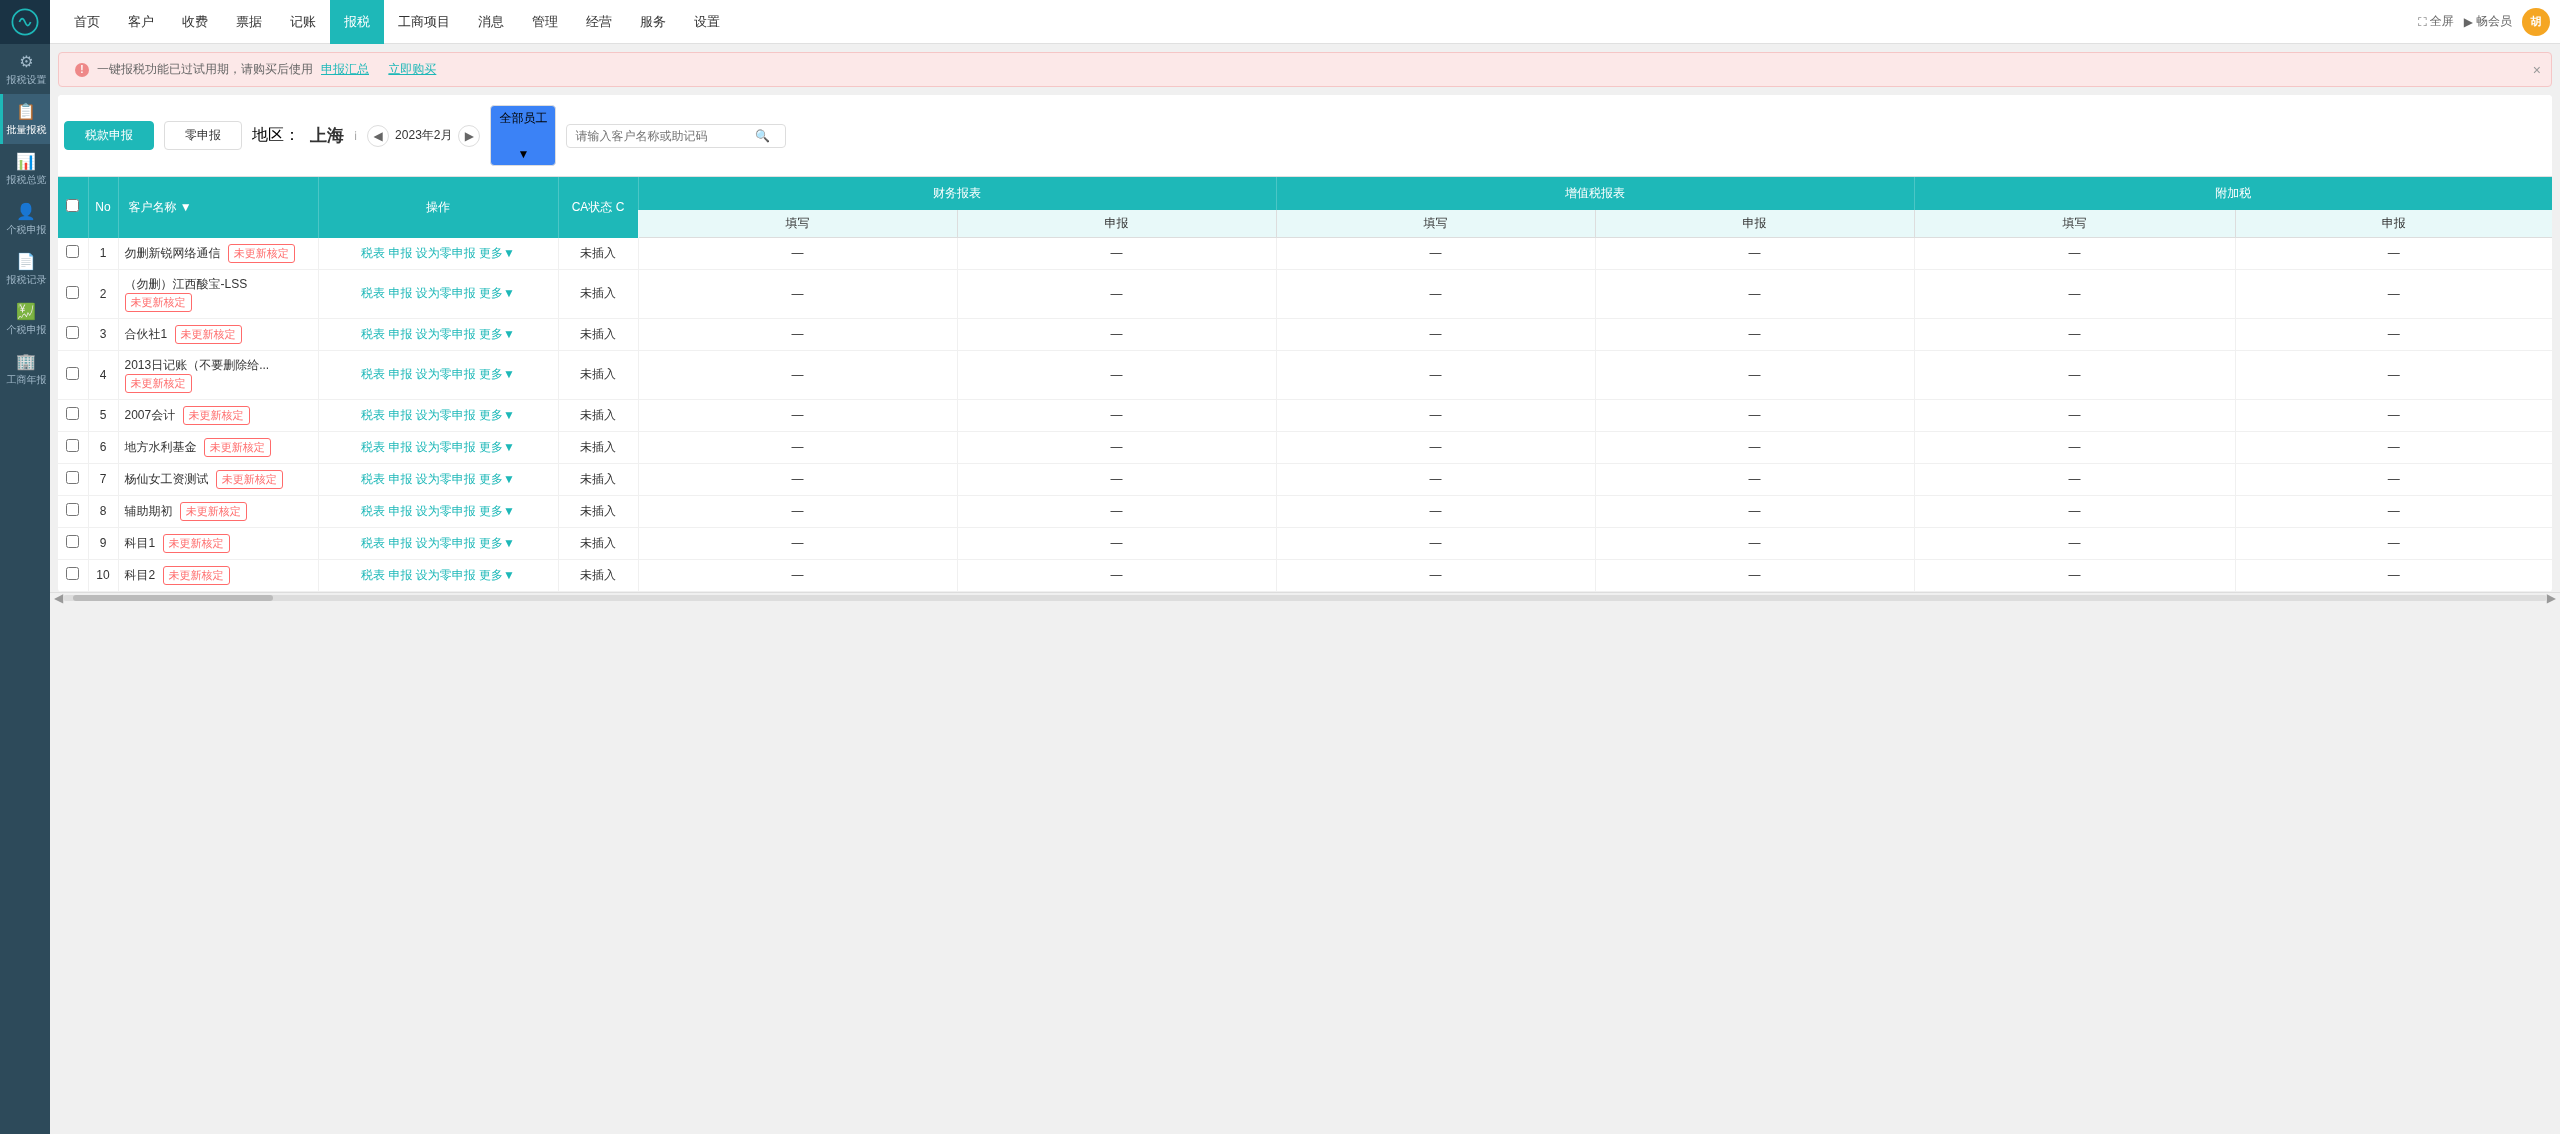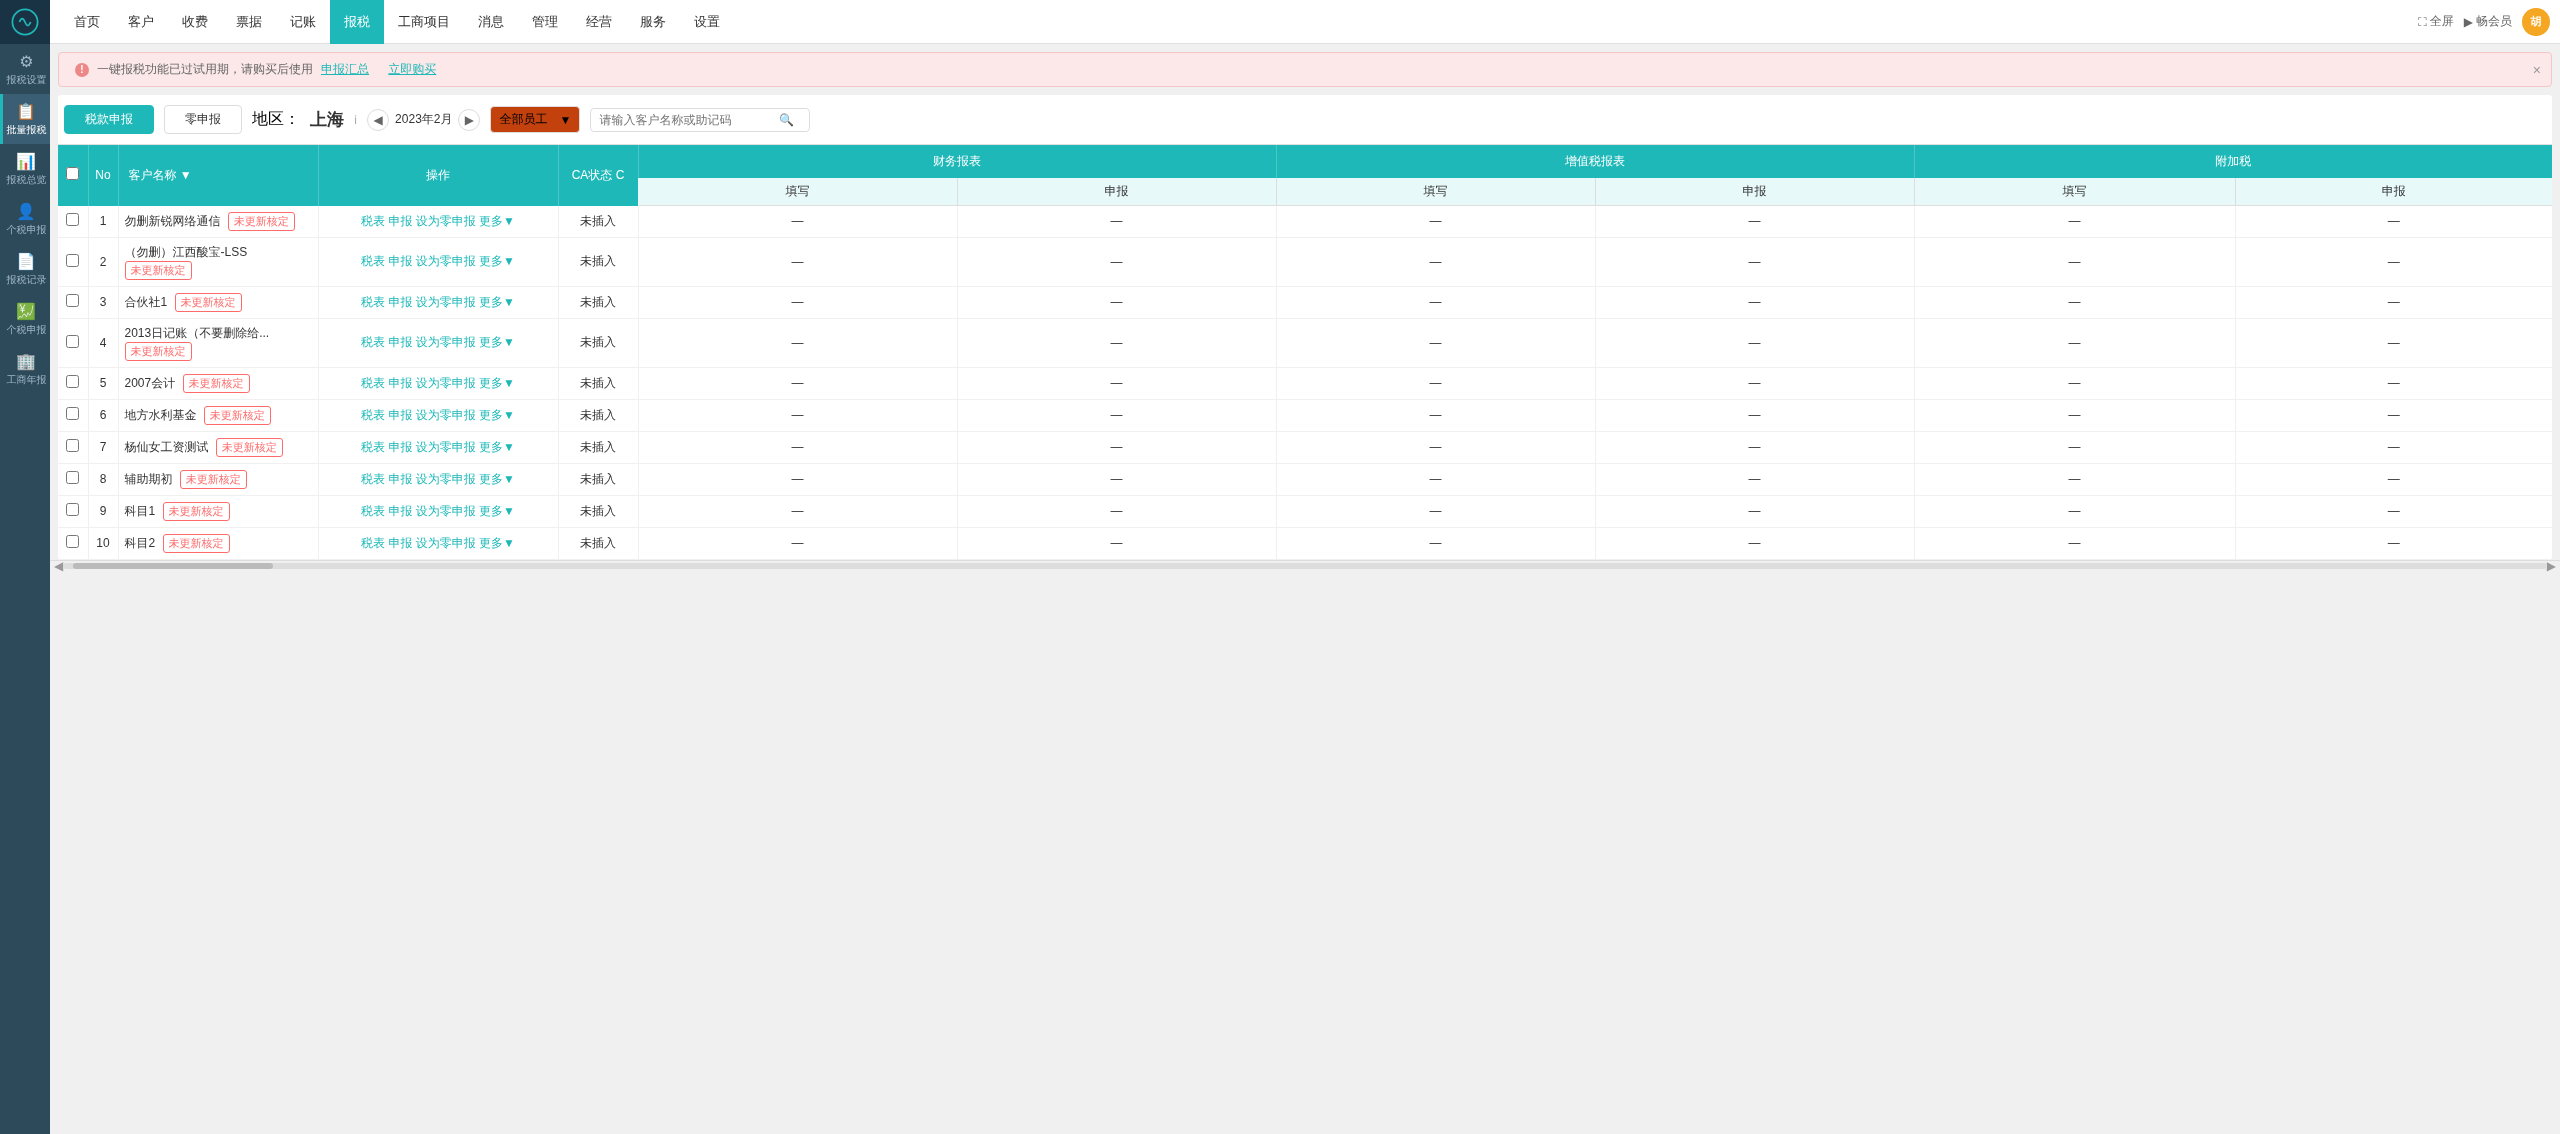--- a/index.html
+++ b/index.html
@@ -176,22 +176,23 @@
     }
     .date-nav .date-text { font-size: 12px; color: #333; }
     .dept-select {
       display: flex;
       align-items: center;
       border: 1px solid #ddd;
       border-radius: 4px;
       padding: 4px 8px;
       cursor: pointer;
       font-size: 12px;
-      gap: 12px;
-      background: #c2410c;
+      gap: 20px;
+      background: #3b82f6;
+      flex-direction: column;
     }
     .search-box {
       display: flex;
       align-items: center;
       border: 1px solid #ddd;
       border-radius: 4px;
       padding: 4px 8px;
       flex: 0 0 220px;
     }
     .search-box input {

